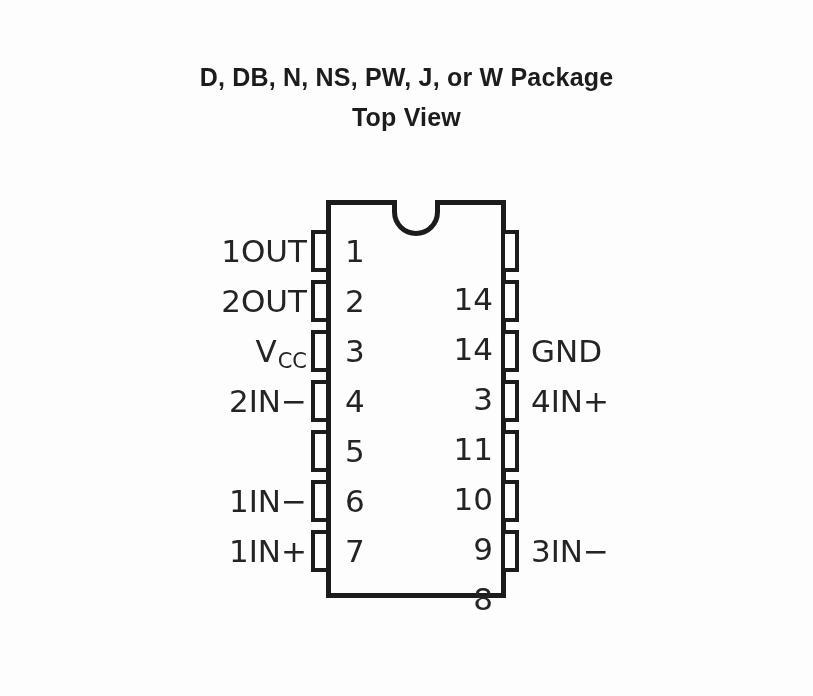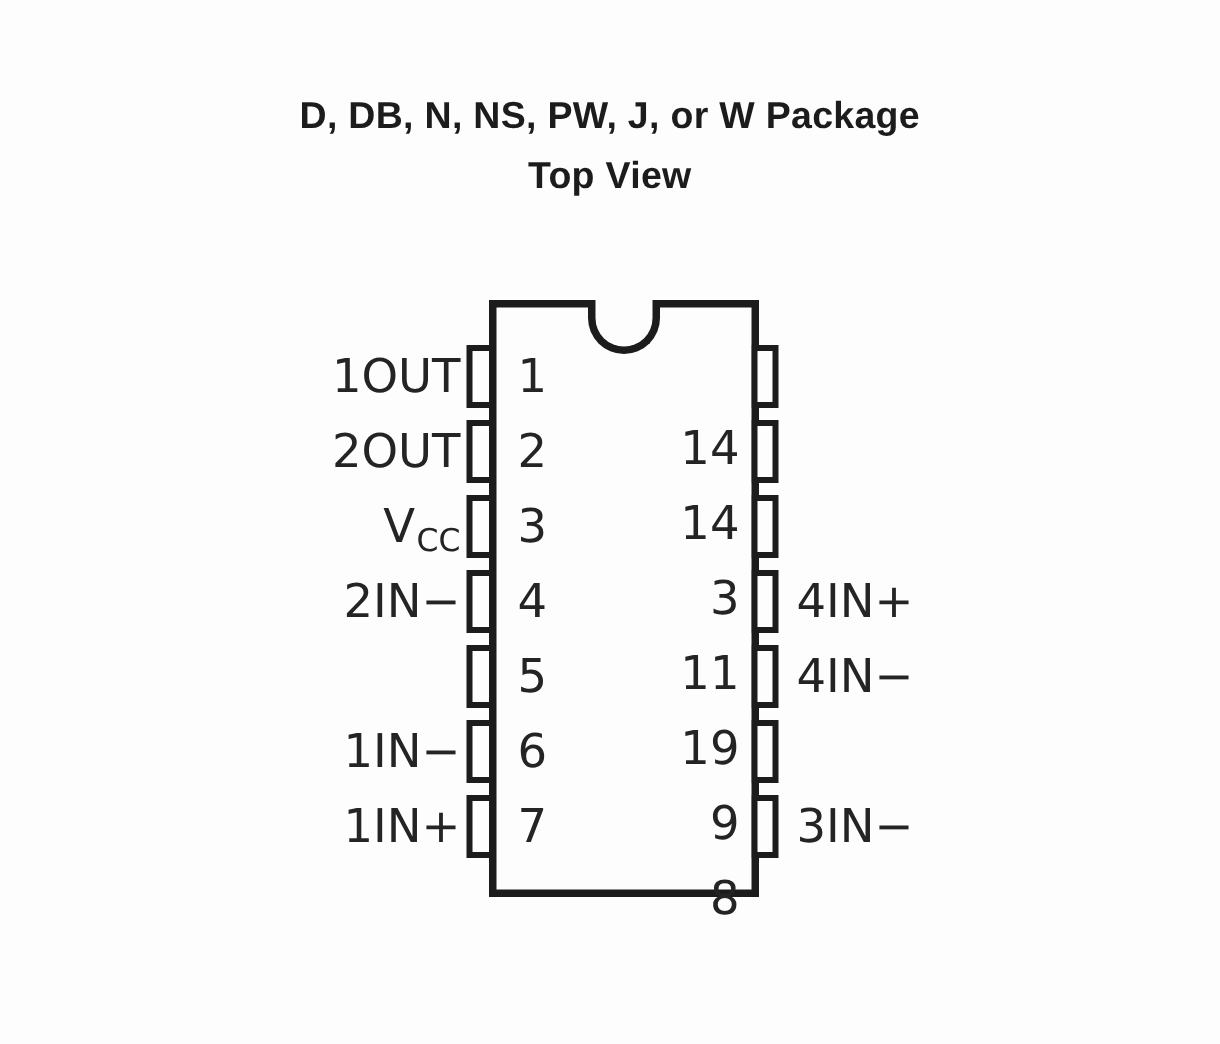--- a/index.html
+++ b/index.html
@@ -94,33 +94,33 @@
   <div class="pin pleft" style="top:280px"></div>
   <div class="num nleft" style="top:280px">2</div>
   <div class="num nright" style="top:280px">14</div>
   <div class="pin pright" style="top:280px"></div>
 
   <div class="lbl lleft" style="top:330px"><span>V</span><sub>CC</sub></div>
   <div class="pin pleft" style="top:330px"></div>
   <div class="num nleft" style="top:330px">3</div>
   <div class="num nright" style="top:330px">3</div>
   <div class="pin pright" style="top:330px"></div>
+  <div class="lbl lright" style="top:330px">GND</div>
 
   <div class="lbl lleft" style="top:380px">2IN−</div>
   <div class="pin pleft" style="top:380px"></div>
   <div class="num nleft" style="top:380px">4</div>
   <div class="num nright" style="top:380px">11</div>
   <div class="pin pright" style="top:380px"></div>
   <div class="lbl lright" style="top:380px">4IN+</div>
 
   <div class="pin pleft" style="top:430px"></div>
   <div class="num nleft" style="top:430px">5</div>
-  <div class="num nright" style="top:430px">19</div>
+  <div class="num nright" style="top:430px">10</div>
   <div class="pin pright" style="top:430px"></div>
-  <div class="lbl lright" style="top:430px">4IN−</div>
 
   <div class="lbl lleft" style="top:480px">1IN−</div>
   <div class="pin pleft" style="top:480px"></div>
   <div class="num nleft" style="top:480px">6</div>
   <div class="num nright" style="top:480px">9</div>
   <div class="pin pright" style="top:480px"></div>
 
   <div class="lbl lleft" style="top:530px">1IN+</div>
   <div class="pin pleft" style="top:530px"></div>
   <div class="num nleft" style="top:530px">7</div>

